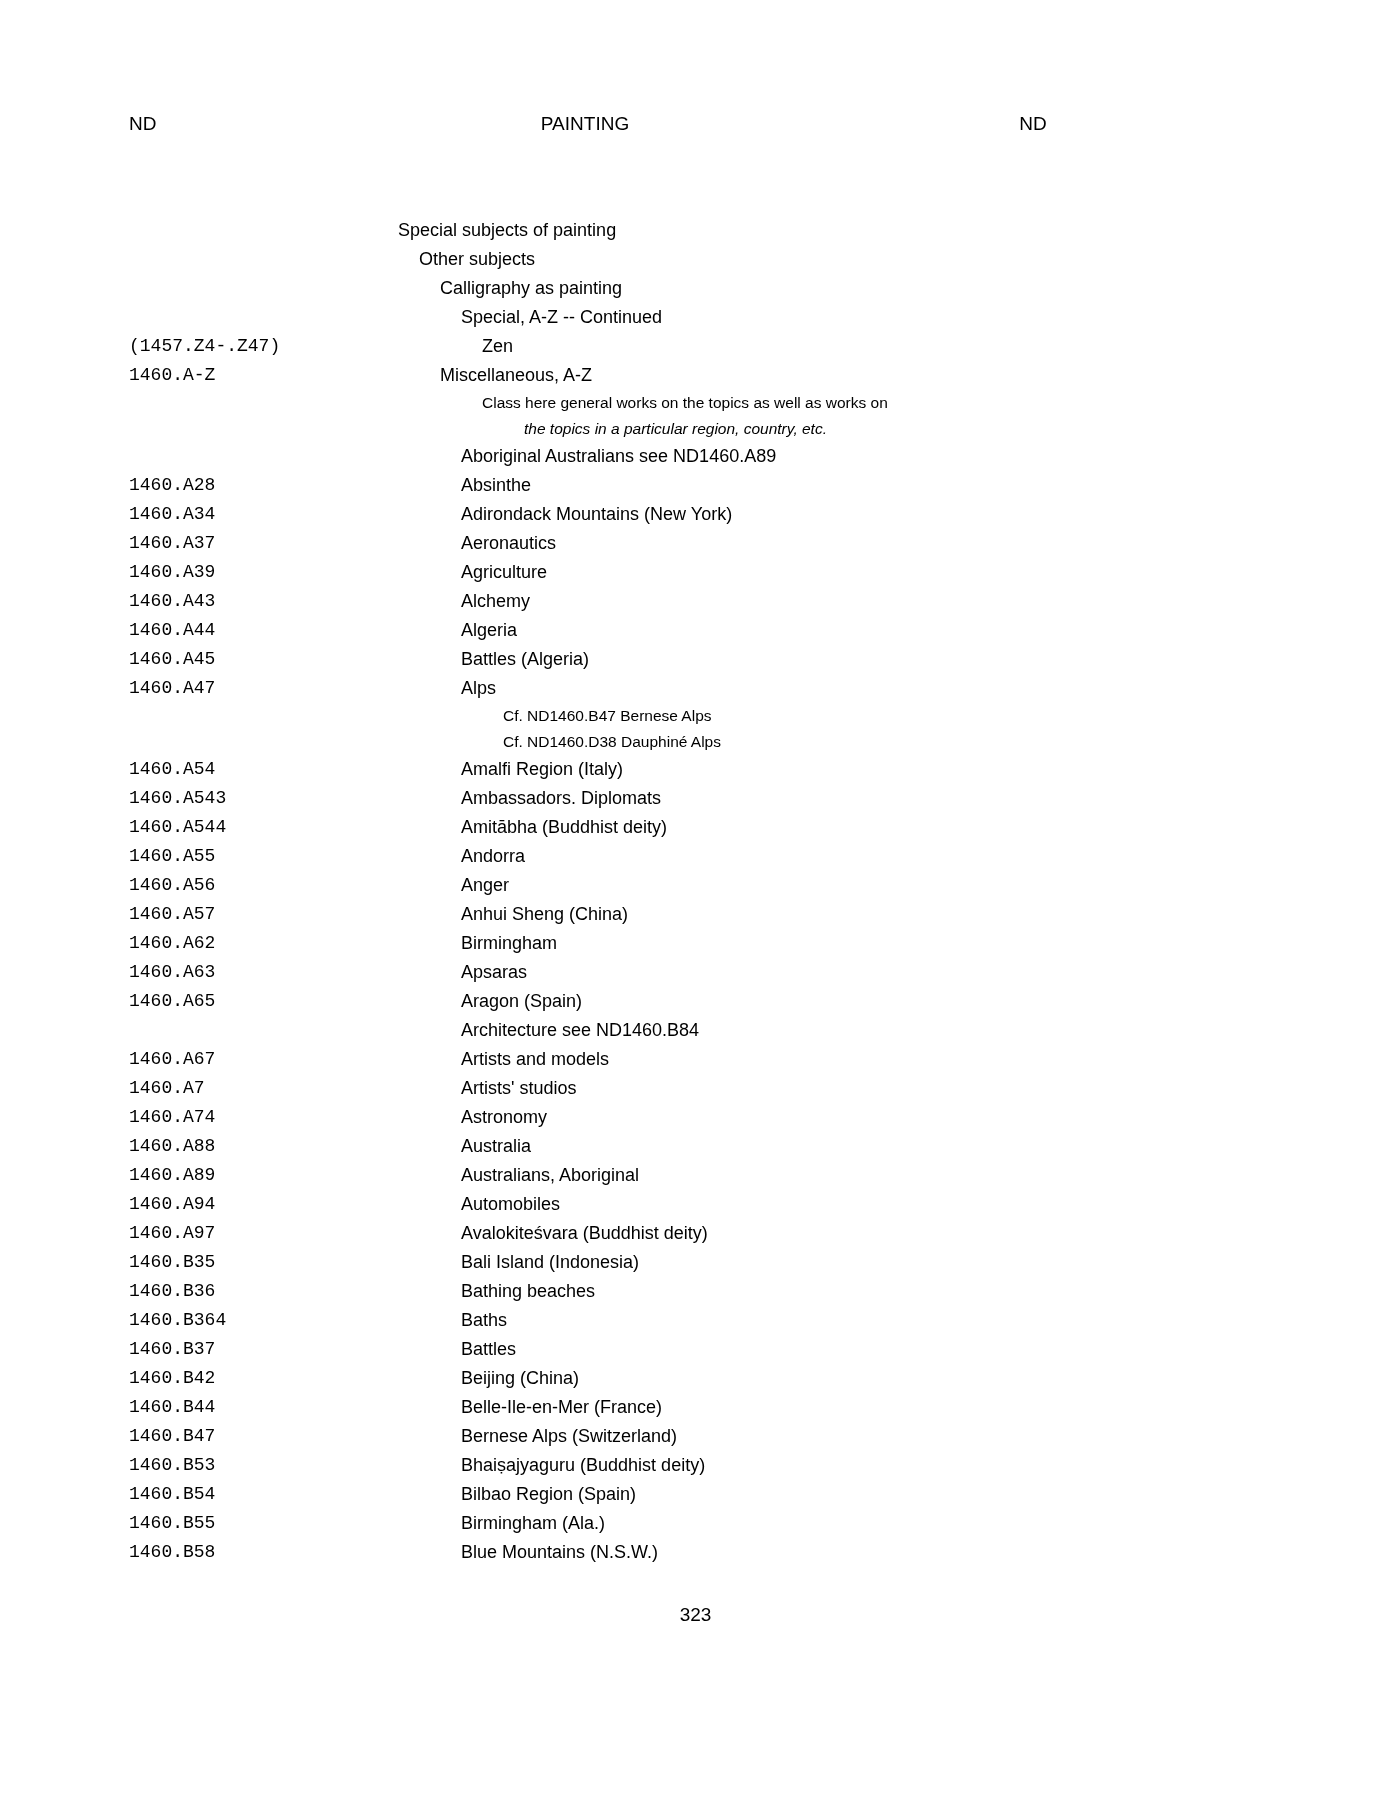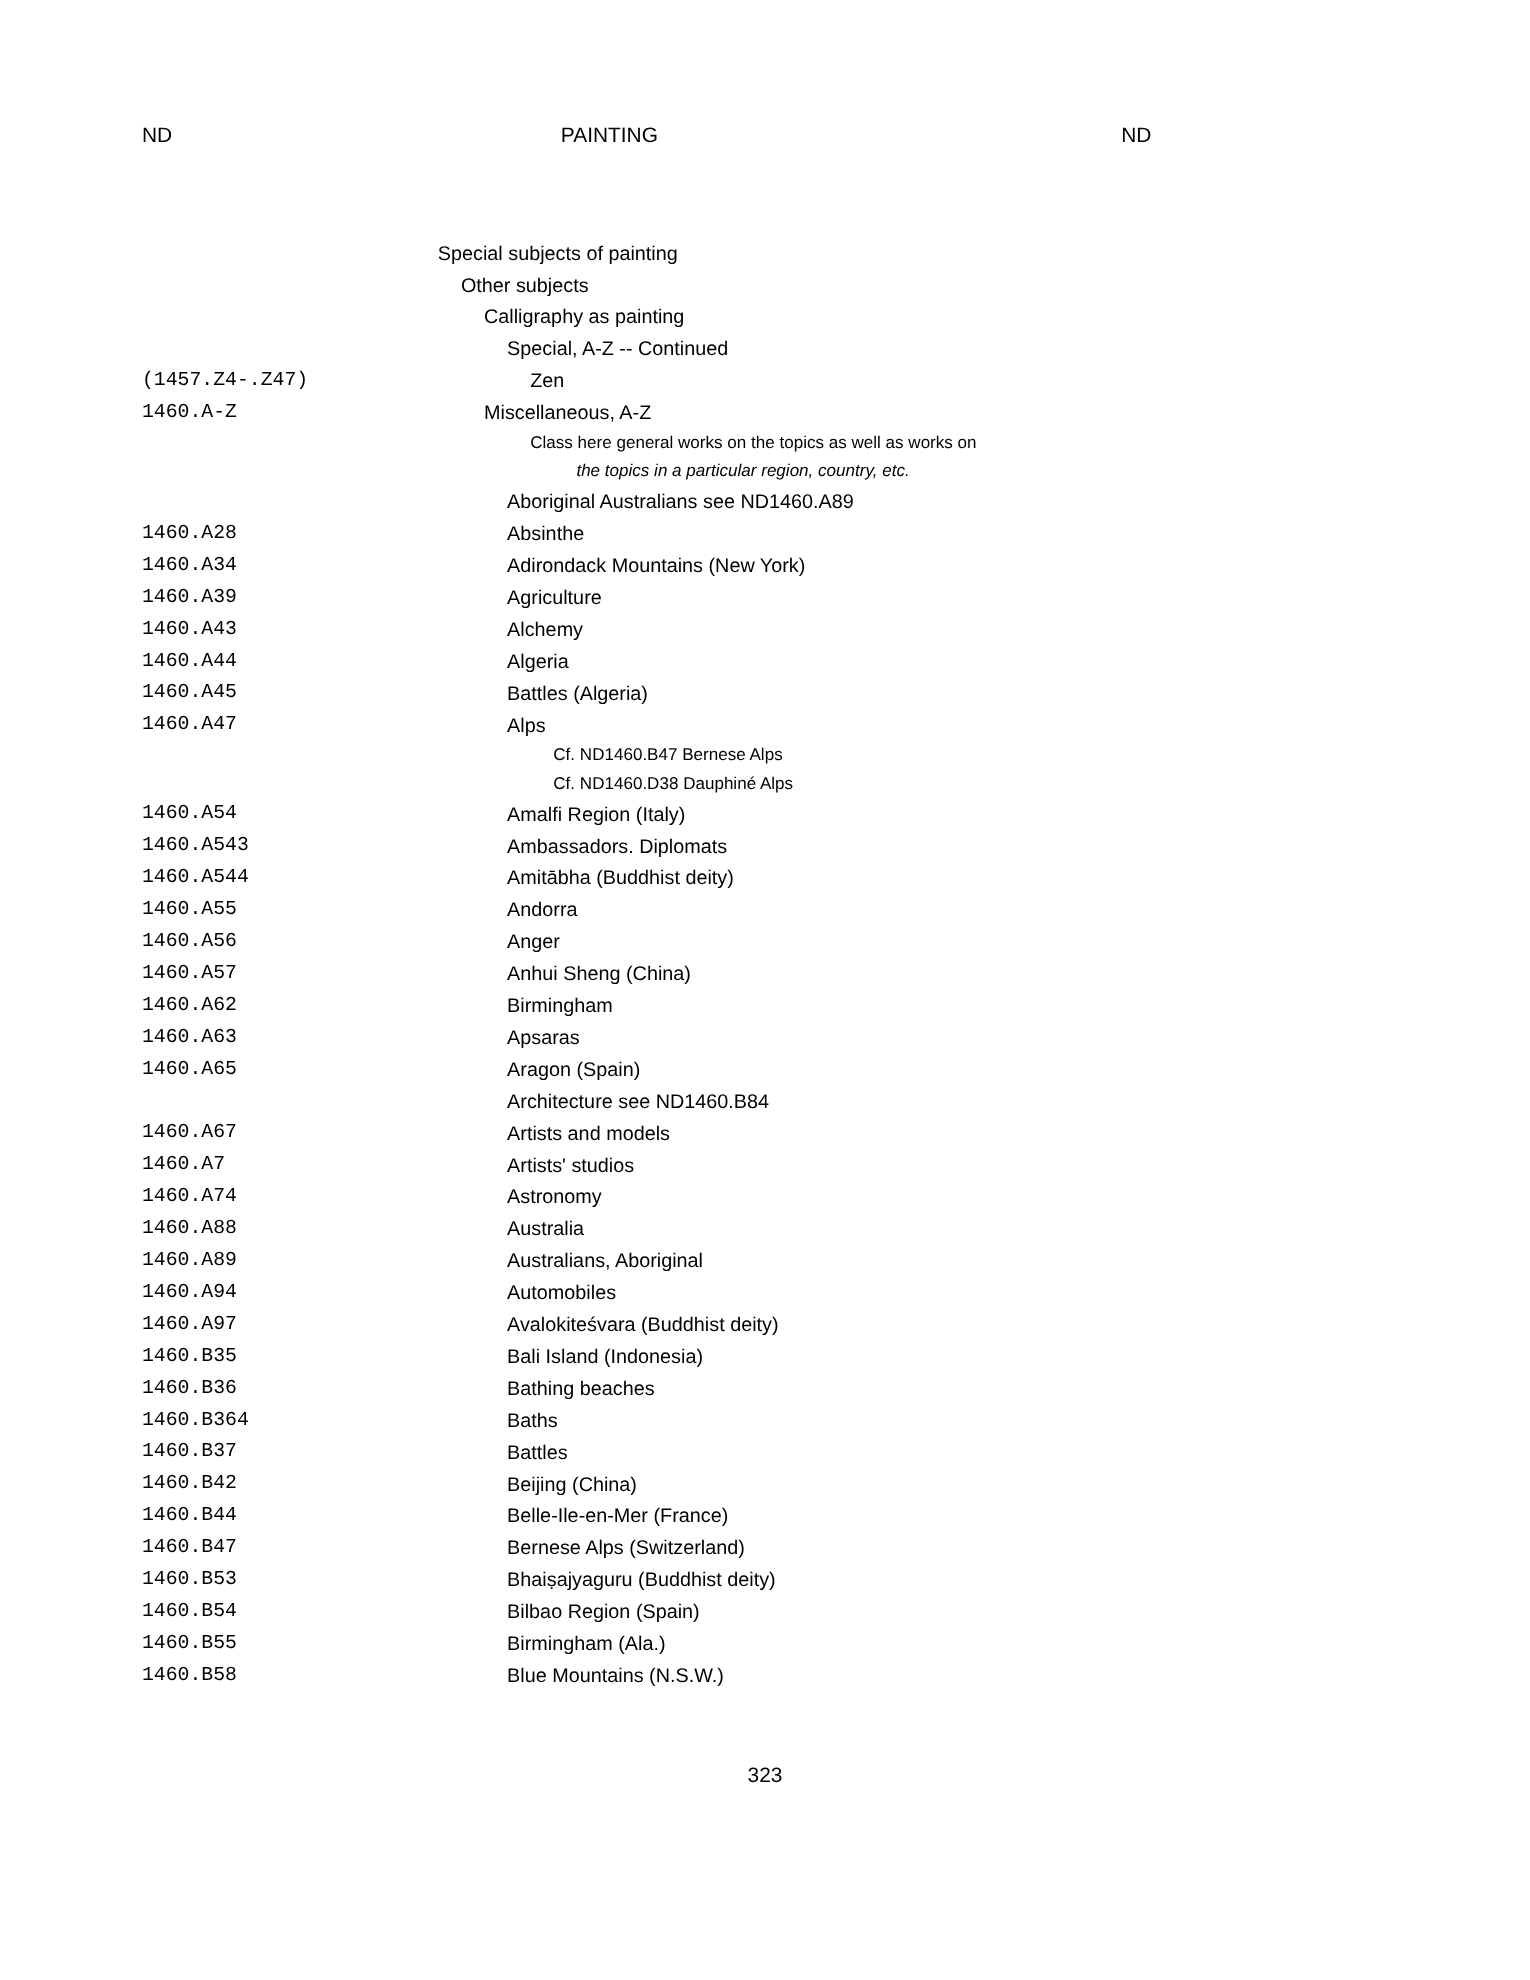--- a/index.html
+++ b/index.html
@@ -24,21 +24,21 @@
     font-size: 19px;
     padding-left: 20px;
   }
   .hdr-left {
     position: absolute;
     left: 129px;
     top: 0;
   }
   .hdr-center {
     position: absolute;
-    left: 554px;
+    left: 585px;
     top: 0;
     transform: translateX(-50%);
   }
   .hdr-right {
     position: absolute;
     left: 1033px;
     top: 0;
     transform: translateX(-50%);
   }
   .content {
@@ -127,20 +127,24 @@
     </div>
     <div class="row main">
       <span class="num">1460.A28</span>
       <span class="subject ind-3">Absinthe</span>
     </div>
     <div class="row main">
       <span class="num">1460.A34</span>
       <span class="subject ind-3">Adirondack Mountains (New York)</span>
     </div>
     <div class="row main">
+      <span class="num">1460.A37</span>
+      <span class="subject ind-3">Aeronautics</span>
+    </div>
+    <div class="row main">
       <span class="num">1460.A39</span>
       <span class="subject ind-3">Agriculture</span>
     </div>
     <div class="row main">
       <span class="num">1460.A43</span>
       <span class="subject ind-3">Alchemy</span>
     </div>
     <div class="row main">
       <span class="num">1460.A44</span>
       <span class="subject ind-3">Algeria</span>

